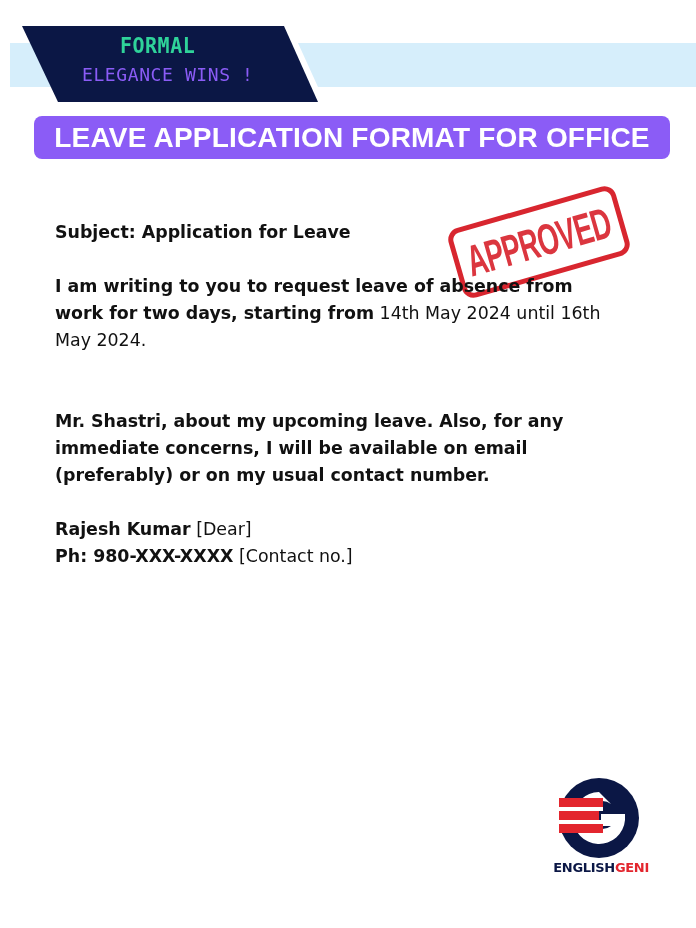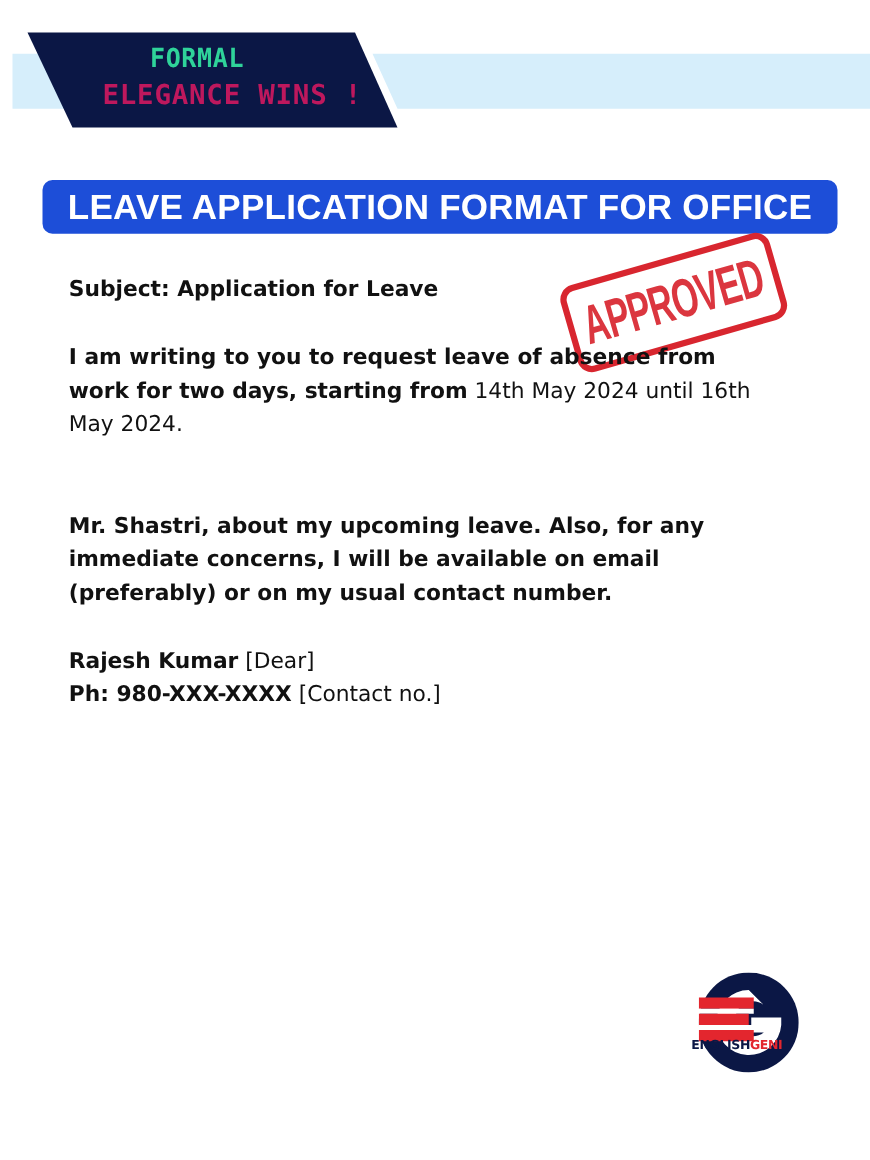--- a/index.html
+++ b/index.html
@@ -2,37 +2,37 @@
 <html><head>
 <meta charset="utf-8">
 <style>
   html, body { margin:0; padding:0; }
   body { width:696px; height:928px; background:#ffffff; position:relative; overflow:hidden;
          font-family:"DejaVu Sans", sans-serif; color:#111111; }
   .banner-svg { position:absolute; left:0; top:0; }
   .tag1 { position:absolute; left:120px; top:34px; width:100px; font-family:"DejaVu Sans Mono", monospace;
           font-weight:bold; font-size:20px; color:#2fd39a; letter-spacing:0.5px; transform:scaleY(1.05); }
   .tag2 { position:absolute; left:82px; top:64px; width:210px; font-family:"DejaVu Sans Mono", monospace;
-          font-weight:bold; font-size:22px; color:#be185d; letter-spacing:0.6px; }
-  .title-bar { position:absolute; left:34px; top:144px; width:636px; height:43px; background:#1d4ed8;
+          font-weight:normal; font-size:18px; color:#8b5cf6; letter-spacing:0.6px; }
+  .title-bar { position:absolute; left:34px; top:116px; width:636px; height:43px; background:#8b5cf6;
                border-radius:8px; display:flex; align-items:center; justify-content:center; }
   .title-bar span { font-family:"Liberation Sans", sans-serif; font-weight:bold; font-size:28px; color:#ffffff;
                     letter-spacing:0.2px; }
   .stamp { position:absolute; left:452px; top:206px; width:174px; height:72px; transform:rotate(-16deg);
            border:5px solid #d8262f; border-radius:12px; display:flex; align-items:center; justify-content:center;
            box-sizing:border-box; }
   .stamp span { font-family:"Liberation Sans", sans-serif; font-weight:bold; font-size:38px; color:#d8262f;
                 letter-spacing:-1px; transform:scaleX(0.72) scaleY(1.15); display:inline-block; opacity:0.92; }
   .letter { position:absolute; left:55px; top:219px; width:560px; font-size:17.4px; line-height:27px; }
   .letter p { margin:0 0 27px 0; }
   .b { font-weight:bold; }
   .r { font-weight:normal; }
   .logo { position:absolute; left:559px; top:778px; width:80px; height:80px; }
-  .logo-text { position:absolute; left:553px; top:831px; width:96px; text-align:left;
-               font-family:"DejaVu Sans", sans-serif; font-weight:bold; font-size:10px; letter-spacing:-0.3px; }
+  .logo-text { position:absolute; left:553px; top:860px; width:96px; text-align:right;
+               font-family:"DejaVu Sans", sans-serif; font-weight:bold; font-size:13px; letter-spacing:-0.3px; }
   .logo-text .e1 { color:#0b1745; }
   .logo-text .e2 { color:#e3262e; }
 </style>
 </head>
 <body>
 
 <svg class="banner-svg" width="696" height="110" viewBox="0 0 696 110">
   <polygon points="10,43 42,43 60,87 10,87" fill="#d6eefb"></polygon>
   <polygon points="298,43 696,43 696,87 318,87" fill="#d6eefb"></polygon>
   <polygon points="22,26 284,26 318,102 58,102" fill="#0b1745"></polygon>

